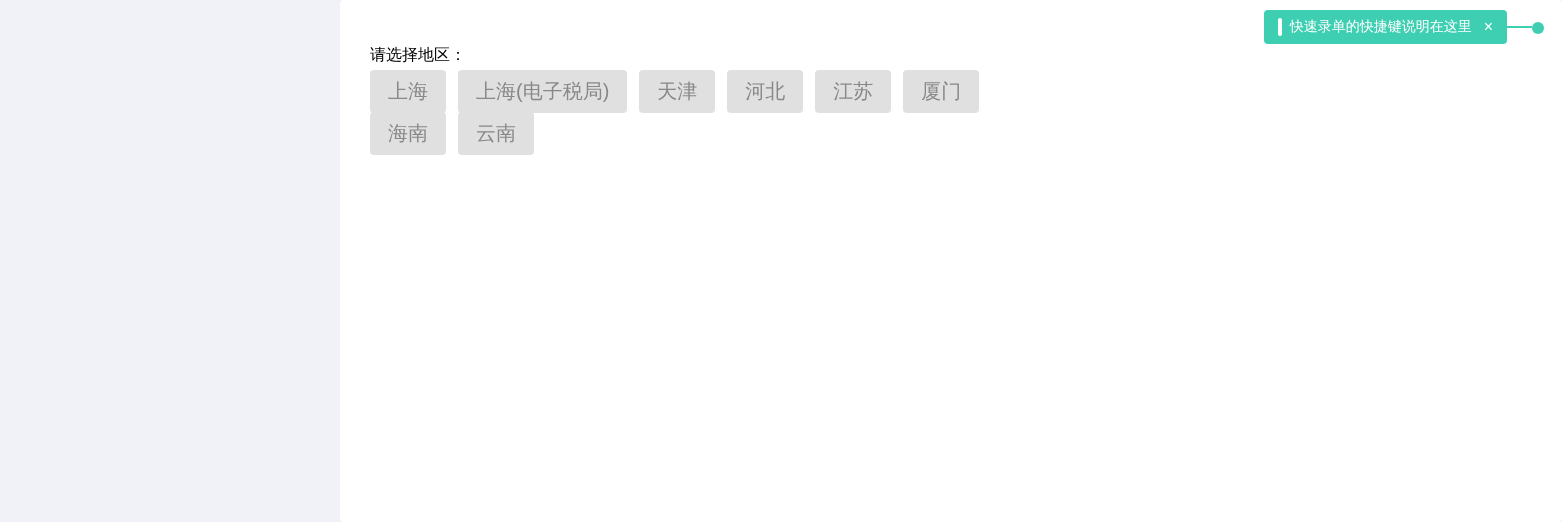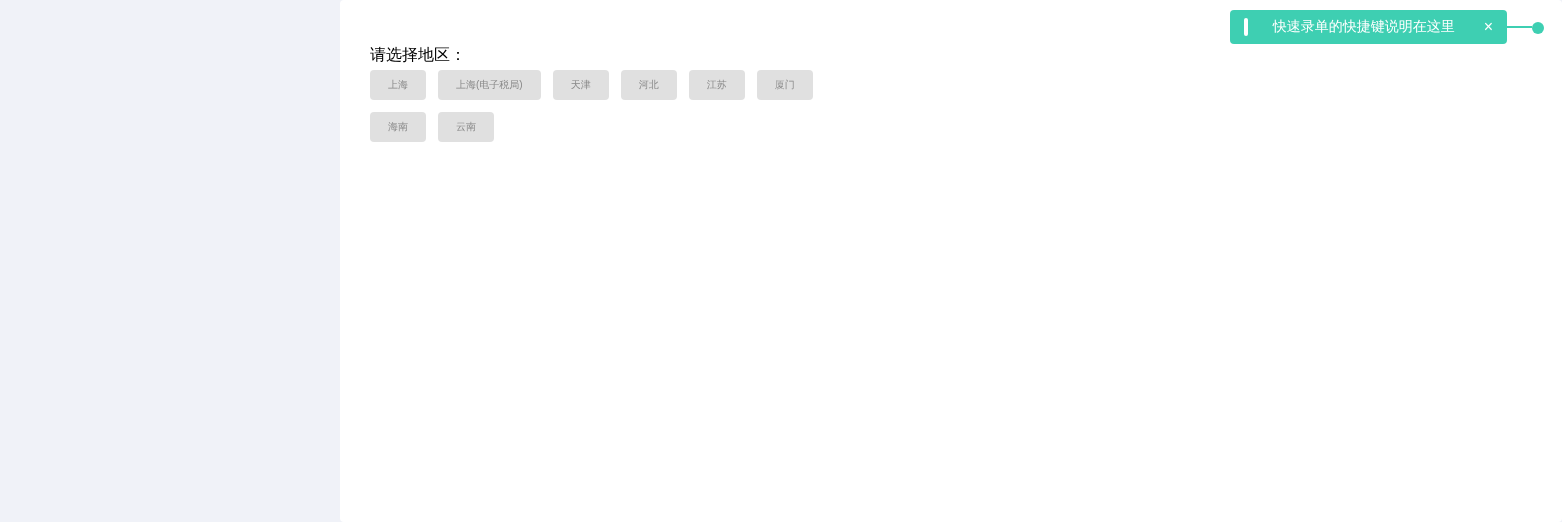--- a/index.html
+++ b/index.html
@@ -62,39 +62,39 @@
       flex-wrap: nowrap;
       gap: 12px;
     }
 
     .region-btn {
       background: #e0e0e0;
       color: #888;
       border: none;
       border-radius: 4px;
       padding: 8px 18px;
-      font-size: 10px;
+      font-size: 20px;
       cursor: pointer;
       white-space: nowrap;
       font-family: 'Microsoft YaHei', 'PingFang SC', sans-serif;
     }
 
     
     .tooltip-banner {
       position: absolute;
       top: 10px;
       right: 55px;
       background: #3ecfb2;
       color: #fff;
       border-radius: 4px;
       padding: 8px 14px;
       font-size: 14px;
       display: flex;
       align-items: center;
-      gap: 25px;
+      gap: 8px;
       white-space: nowrap;
     }
 
     .tooltip-banner .bar-accent {
       width: 4px;
       height: 18px;
       background: #fff;
       border-radius: 2px;
       display: inline-block;
       flex-shrink: 0;

